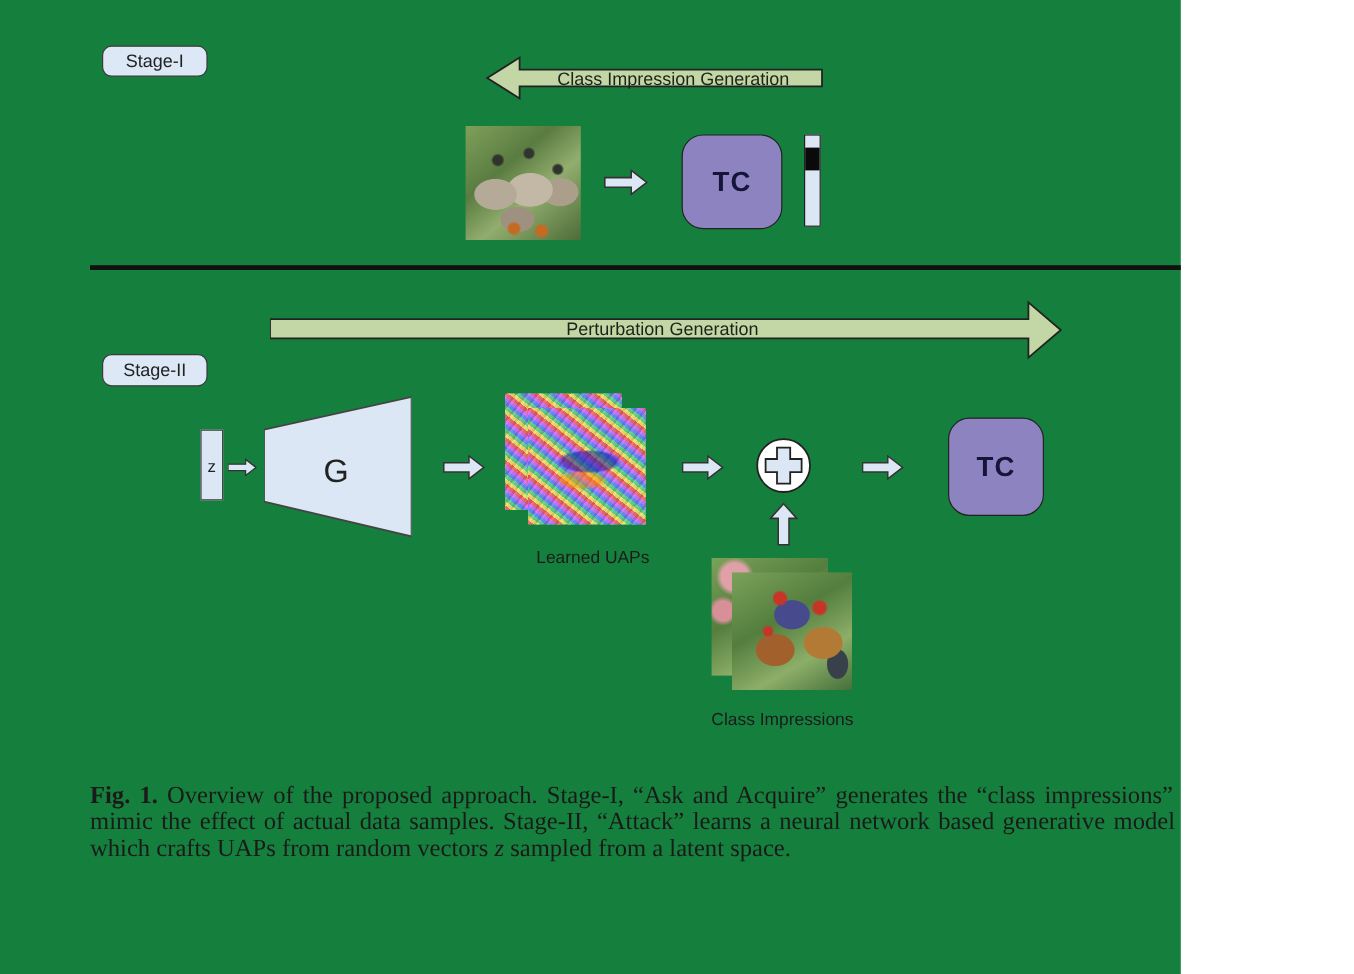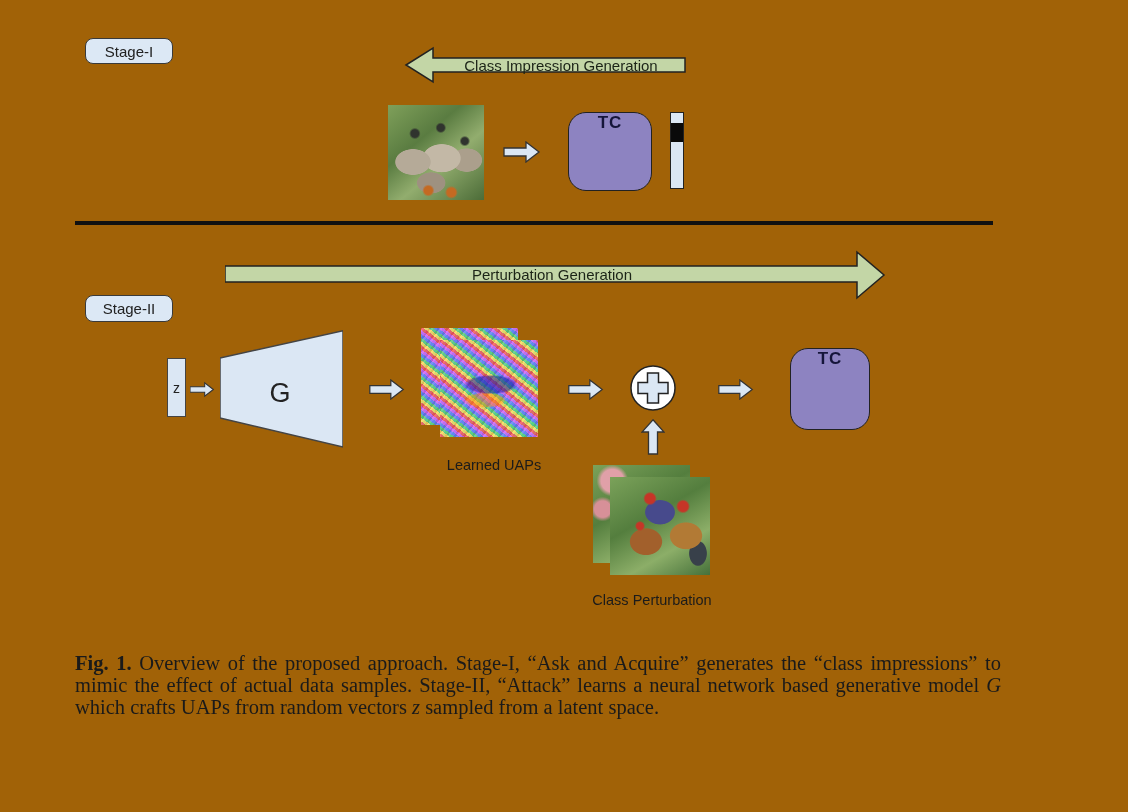--- a/index.html
+++ b/index.html
@@ -7,37 +7,37 @@
     --arrow-green-border:#222222;
     --shape-blue:#dbe7f4;
     --shape-border:#333333;
     --tc-purple:#8d83c1;
     --badge-blue:#dce8f5;
     --divider-black:#111111;
     --caption-text:#1a1a1a;
     --watermark-gray:#d6d6d6;
   }
   html,body{margin:0;padding:0;background:#ffffff;}
-  #page{position:relative;width:1128px;height:812px;background:#a16207;overflow:hidden;
+  #page{position:relative;width:984px;height:812px;background:#15803d;overflow:hidden;
         font-family:"Liberation Sans",sans-serif;}
   .abs{position:absolute;}
 
   .badge{
     box-sizing:border-box;
     border:1.6px solid #3a3a3a;border-radius:8px;
     background:var(--badge-blue);
     display:flex;align-items:center;justify-content:center;
     font-size:15px;color:#222;
   }
   .tc-box{
     box-sizing:border-box;
     border:1.6px solid #222;border-radius:18px;
     background:var(--tc-purple);
-    display:flex;align-items:flex-start;justify-content:center;
-    font-size:17px;font-weight:bold;letter-spacing:1px;color:#15153a;
+    display:flex;align-items:center;justify-content:center;
+    font-size:23px;font-weight:bold;letter-spacing:1px;color:#15153a;
   }
   .small-label{font-size:14.5px;color:#1b1b1b;text-align:center;}
   .zbox{
     box-sizing:border-box;border:1.5px solid #444;background:var(--shape-blue);
     display:flex;align-items:center;justify-content:center;
     font-size:14px;color:#222;
   }
   .onehot{
     box-sizing:border-box;border:1.6px solid #222;background:var(--shape-blue);
   }
@@ -179,20 +179,20 @@
   <div class="abs tc-box" style="left:790px;top:348px;width:80px;height:82px;">
     <span>TC</span>
   </div>
 
   <svg class="abs" style="left:641px;top:419px;" width="24" height="36" viewBox="0 0 24 36">
     <polygon points="12,0.8 23,13 16.5,13 16.5,35 7.5,35 7.5,13 1,13" fill="var(--shape-blue)" stroke="var(--shape-border)" stroke-width="1.3"></polygon>
   </svg>
 
   <div class="abs img-roosters-back" style="left:593px;top:465px;width:97px;height:98px;"></div>
   <div class="abs img-roosters" style="left:610px;top:477px;width:100px;height:98px;"></div>
-  <div class="abs small-label" style="left:572px;top:592px;width:160px;">Class Perturbation</div>
+  <div class="abs small-label" style="left:572px;top:592px;width:160px;">Class Impressions</div>
 
   <div class="abs caption" style="left:75px;top:652px;width:926px;">
     <span class="figlabel">Fig. 1.</span><span> Overview of the proposed approach. Stage-I, “Ask and Acquire” generates the “class impressions” to mimic the effect of actual data samples. Stage-II, “Attack” learns a neural network based generative model </span><span class="mathvar">G</span><span> which crafts UAPs from random vectors </span><span class="mathvar">z</span><span> sampled from a latent space.</span>
   </div>
 
 
 </div>
 
 </body></html>

